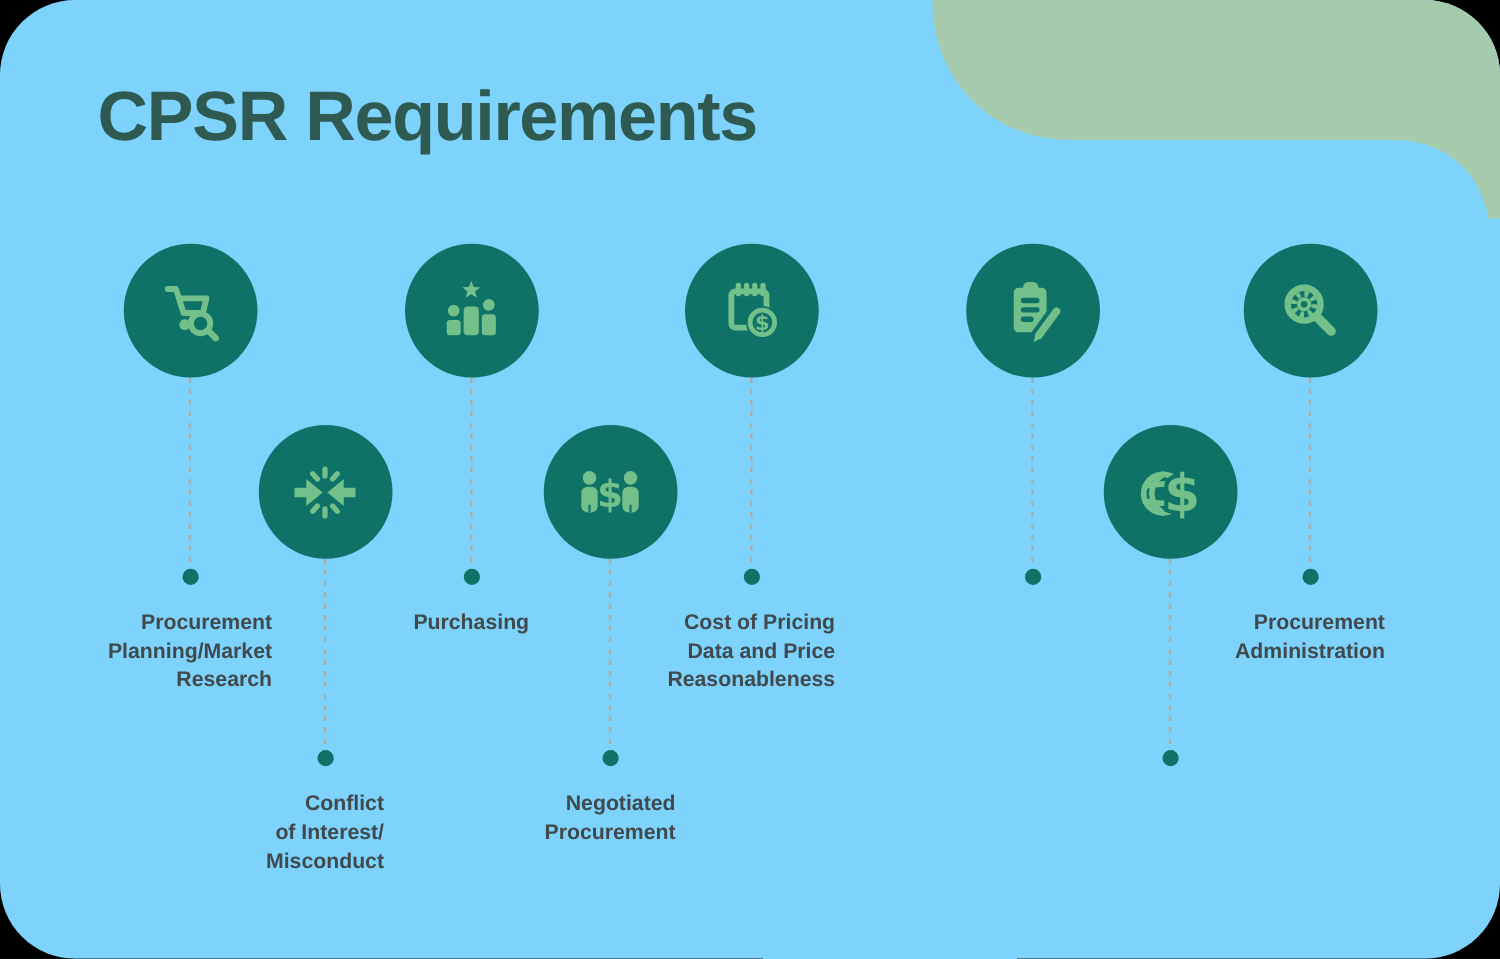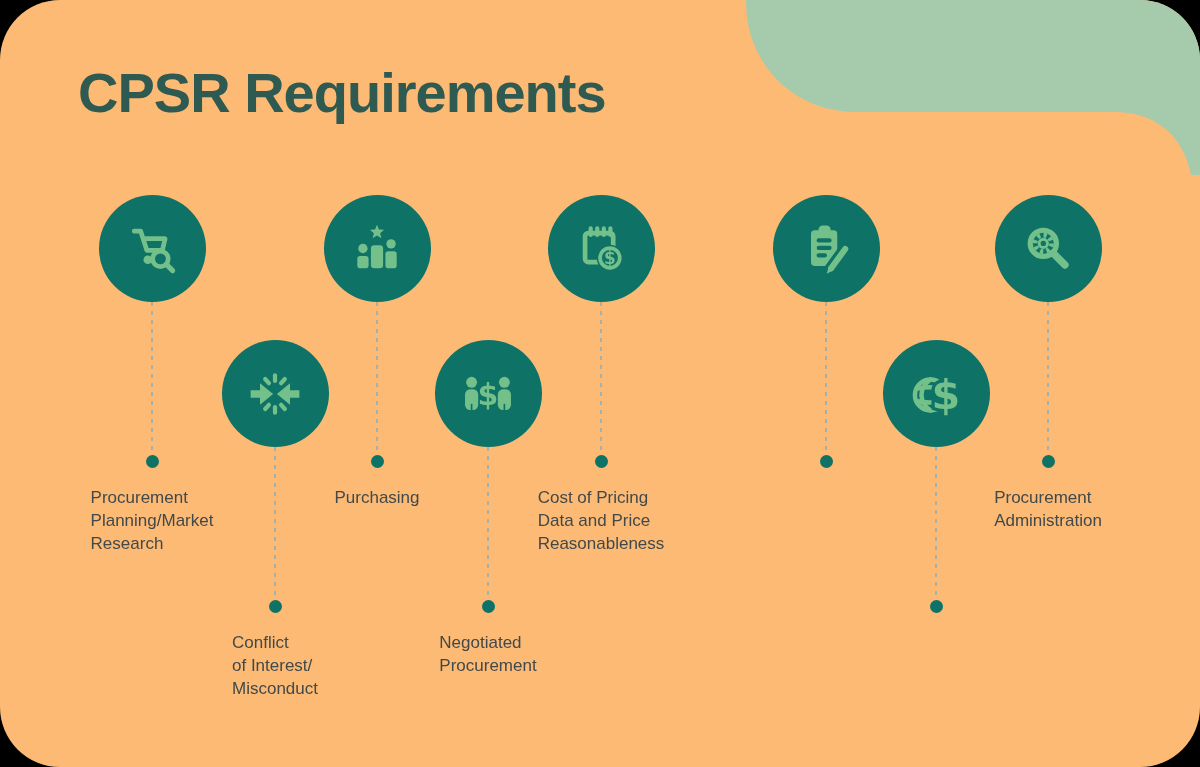--- a/index.html
+++ b/index.html
@@ -1,50 +1,50 @@
 <!DOCTYPE html>
 <html><head>
 <meta charset="utf-8">
 <style>
   html,body{margin:0;padding:0;background:#000;}
   .card{
     position:relative;width:1200px;height:767px;
-    background:#fdba74;border-radius:60px;overflow:hidden;
+    background:#7dd3fc;border-radius:60px;overflow:hidden;
     font-family:"Liberation Sans",sans-serif;
   }
   .blob{position:absolute;top:0;right:0;width:470px;height:175px;}
   .title{
     position:absolute;left:78px;top:64px;margin:0;
     font-size:56px;font-weight:700;letter-spacing:-1px;
     color:#2f5a52;line-height:1.05;
   }
   .item{position:absolute;width:220px;display:flex;flex-direction:column;align-items:center;}
   .i1{left:42px;top:195px}
-  .i2{left:165px;top:340px}
+  .i2{left:150px;top:340px}
   .i3{left:267px;top:195px}
   .i4{left:378px;top:340px}
   .i5{left:491px;top:195px}
   .i6{left:602px;top:340px}
   .i7{left:716px;top:195px}
   .i8{left:826px;top:340px}
   .i9{left:938px;top:195px}
   .circle{
     width:107px;height:107px;border-radius:50%;
     background:#0e7266;display:flex;align-items:center;justify-content:center;
     flex:0 0 auto;
   }
   .circle svg{width:60px;height:60px;display:block;}
   .connector{
     width:2px;height:152px;
     background:repeating-linear-gradient(to bottom,#a3b1aa 0px,#a3b1aa 4px,transparent 4px,transparent 9px);
   }
   .dot{width:13px;height:13px;border-radius:50%;background:#0e7266;margin-top:1px;}
   .label{
-    margin-top:18px;text-align:left;white-space:pre-line;
-    font-size:17px;font-weight:400;line-height:23px;color:#40494b;
+    margin-top:18px;text-align:right;white-space:pre-line;
+    font-size:17px;font-weight:700;line-height:23px;color:#40494b;
   }
 </style>
 </head>
 <body>
 
 <div class="card">
 
   <svg class="blob" viewBox="0 0 470 175" preserveAspectRatio="none">
     <path d="M16 0 C15 62 62 112 126 112 L384 112 C424 112 453 134 461 175 L470 175 L470 0 Z" fill="#a5cbac"></path>
   </svg>

